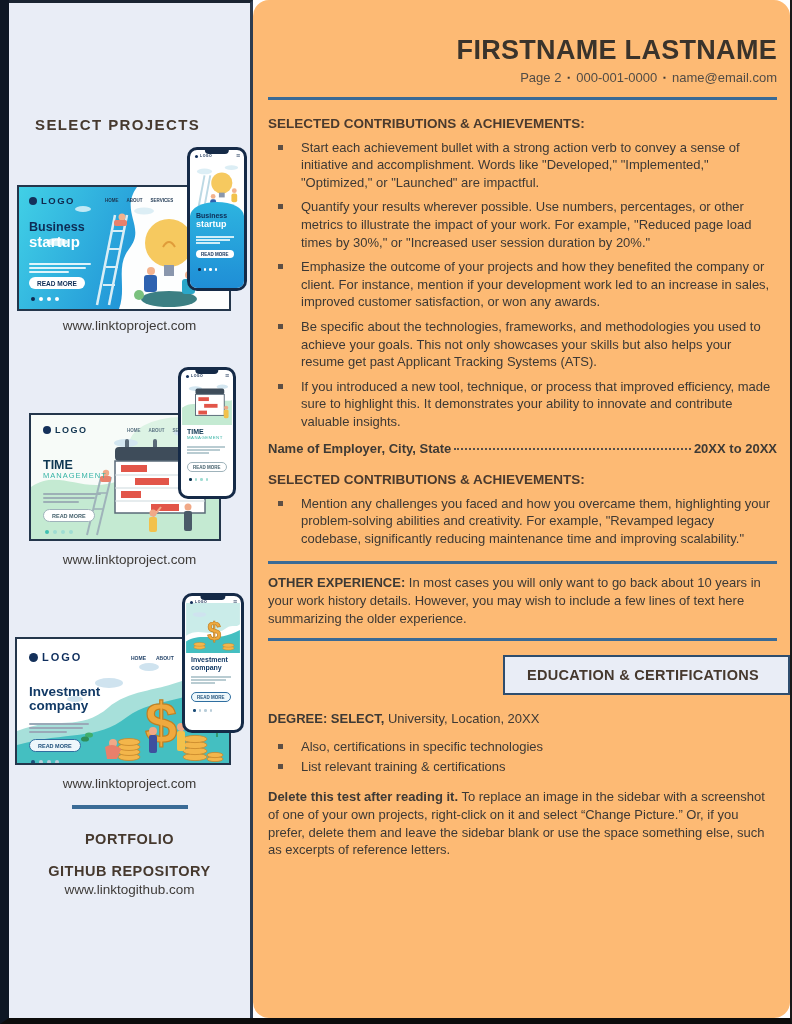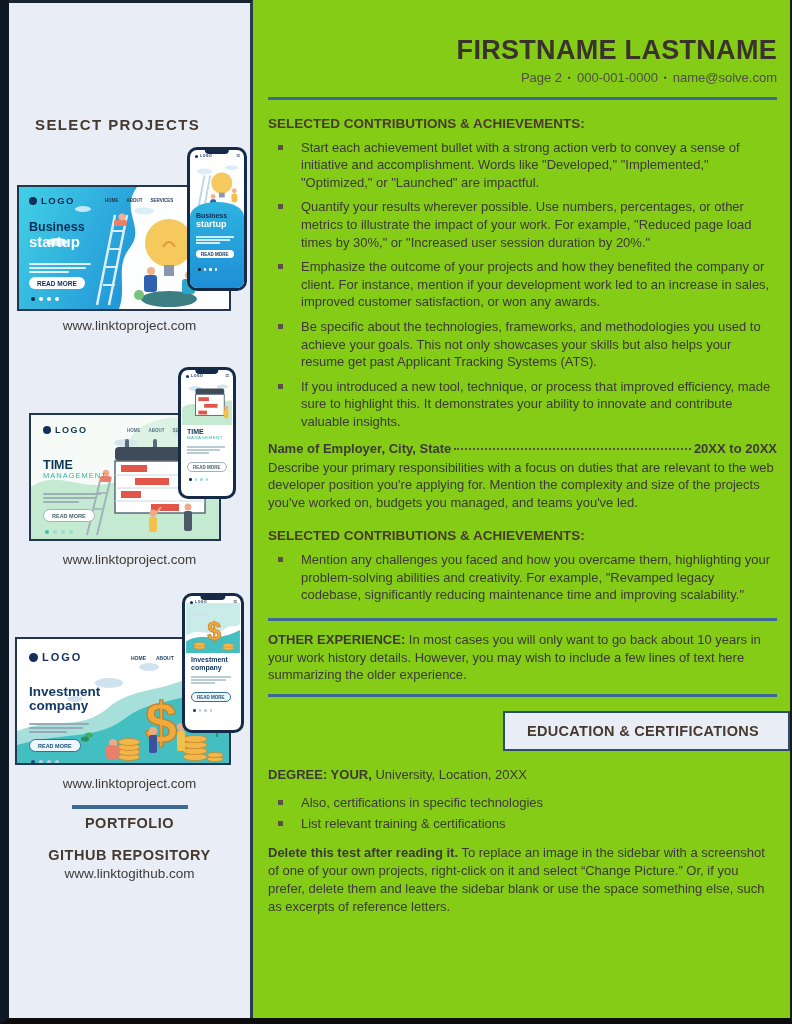--- a/index.html
+++ b/index.html
@@ -77,25 +77,25 @@
     border-radius:5px;padding:1.5px 5px;white-space:nowrap;}
   .phone .p-dots{position:absolute;left:8px;z-index:8;display:flex;gap:3px;}
   .phone .p-dots i{width:2.5px;height:2.5px;border-radius:50%;display:block;}
   .phone svg{position:absolute;left:0;width:100%;z-index:7;}
   .phone1{top:0;right:3px;width:60px;height:144px;}
   .ph1-bottom{position:absolute;left:0;right:0;bottom:0;height:62%;z-index:7;
     background:linear-gradient(180deg,#2db4e0,#1f8ed6);border-radius:50% 50% 0 0/14px 14px 0 0;}
   .phone2{top:6px;right:14px;width:58px;height:132px;}
   .phone3{top:2px;right:6px;width:62px;height:140px;}
   .sidebar-divider{width:116px;height:4px;background:#3a6b96;margin:14px auto 0;}
-  .side-label{margin-top:6px;text-align:center;font-weight:bold;font-size:14.5px;color:#46392e;letter-spacing:.5px;}
+  .side-label{margin-top:22px;text-align:center;font-weight:bold;font-size:14.5px;color:#46392e;letter-spacing:.5px;}
   .side-link{text-align:center;font-size:13.5px;color:#3e3b38;margin-top:3px;}
   .side-label.gh{margin-top:16px;}
   
-  .main{flex:1;box-sizing:border-box;padding:0 13px 8px 15px;color:#3d3935;background:#84cc16;}
+  .main{flex:1;box-sizing:border-box;padding:0 13px 8px 15px;color:#3d3935;background:#fdba74;border-radius:16px;}
   .hdr{text-align:right;margin-top:36px;}
   .hdr-name{font-size:27px;font-weight:bold;color:#3a332b;letter-spacing:.3px;line-height:1.1;}
   .hdr-contact{margin-top:4px;font-size:13px;color:#514c46;}
   .hdr-contact .sep{font-size:8px;vertical-align:2px;margin:0 6px;color:#3c3833;}
   .rule{height:3px;background:#3a6a95;margin-top:12px;}
   .rule.mid{margin-top:14px;}
   .sec-h{margin-top:16px;font-size:13.5px;font-weight:bold;color:#4a3a2e;}
   ul.bullets{list-style:none;margin:8px 0 0;padding:0;}
   ul.bullets li{position:relative;padding-left:33px;font-size:13px;line-height:17.6px;margin-bottom:7px;color:#3d3935;}
   ul.bullets li::before{content:"";position:absolute;left:10px;top:6px;width:5px;height:5px;background:#5d4f44;}
@@ -411,56 +411,55 @@
     <div class="sidebar-divider"></div>
     <div class="side-label">PORTFOLIO</div>
     <div class="side-label gh">GITHUB REPOSITORY</div>
     <div class="side-link">www.linktogithub.com</div>
   </aside>
 
   <main class="main">
     <div class="hdr">
       <div class="hdr-name">FIRSTNAME LASTNAME</div>
       <div class="hdr-contact">
-        <span>Page 2</span><span class="sep">▪</span><span>000-001-0000</span><span class="sep">▪</span><span>name@solve.com</span>
+        <span>Page 2</span><span class="sep">▪</span><span>000-001-0000</span><span class="sep">▪</span><span>name@email.com</span>
       </div>
     </div>
     <div class="rule"></div>
 
     <div class="sec-h">SELECTED CONTRIBUTIONS &amp; ACHIEVEMENTS:</div>
     <ul class="bullets">
       <li>Start each achievement bullet with a strong action verb to convey a sense of initiative and accomplishment. Words like "Developed," "Implemented," "Optimized," or "Launched" are impactful.</li>
       <li>Quantify your results wherever possible. Use numbers, percentages, or other metrics to illustrate the impact of your work. For example, "Reduced page load times by 30%," or "Increased user session duration by 20%."</li>
       <li>Emphasize the outcome of your projects and how they benefited the company or client. For instance, mention if your development work led to an increase in sales, improved customer satisfaction, or won any awards.</li>
       <li>Be specific about the technologies, frameworks, and methodologies you used to achieve your goals. This not only showcases your skills but also helps your resume get past Applicant Tracking Systems (ATS).</li>
       <li>If you introduced a new tool, technique, or process that improved efficiency, made sure to highlight this. It demonstrates your ability to innovate and contribute valuable insights.</li>
     </ul>
 
     <div class="emp-row">
       <span>Name of Employer, City, State</span>
       <span class="emp-leader"></span>
       <span>20XX to 20XX</span>
     </div>
-    <div class="para">Describe your primary responsibilities with a focus on duties that are relevant to the web developer position you're applying for. Mention the complexity and size of the projects you've worked on, budgets you managed, and teams you've led.</div>
 
     <div class="sec-h">SELECTED CONTRIBUTIONS &amp; ACHIEVEMENTS:</div>
     <ul class="bullets">
       <li>Mention any challenges you faced and how you overcame them, highlighting your problem-solving abilities and creativity. For example, "Revamped legacy codebase, significantly reducing maintenance time and improving scalability."</li>
     </ul>
 
     <div class="rule mid"></div>
     <div class="para gap">
       <span class="b">OTHER EXPERIENCE:</span><span> In most cases you will only want to go back about 10 years in your work history details. However, you may wish to include a few lines of text here summarizing the older experience.</span>
     </div>
     <div class="rule" style="margin-top:10px;"></div>
 
     <div class="edu-box">EDUCATION &amp; CERTIFICATIONS</div>
 
     <div class="degree">
-      <span class="b">DEGREE: YOUR,</span><span> University, Location, 20XX</span>
+      <span class="b">DEGREE: SELECT,</span><span> University, Location, 20XX</span>
     </div>
     <ul class="bullets tight" style="margin-top:12px;">
       <li>Also, certifications in specific technologies</li>
       <li>List relevant training &amp; certifications</li>
     </ul>
 
     <div class="note">
       <span class="b">Delete this test after reading it.</span><span> To replace an image in the sidebar with a screenshot of one of your own projects, right-click on it and select “Change Picture.” Or, if you prefer, delete them and leave the sidebar blank or use the space something else, such as excerpts of reference letters.</span>
     </div>
   </main>

